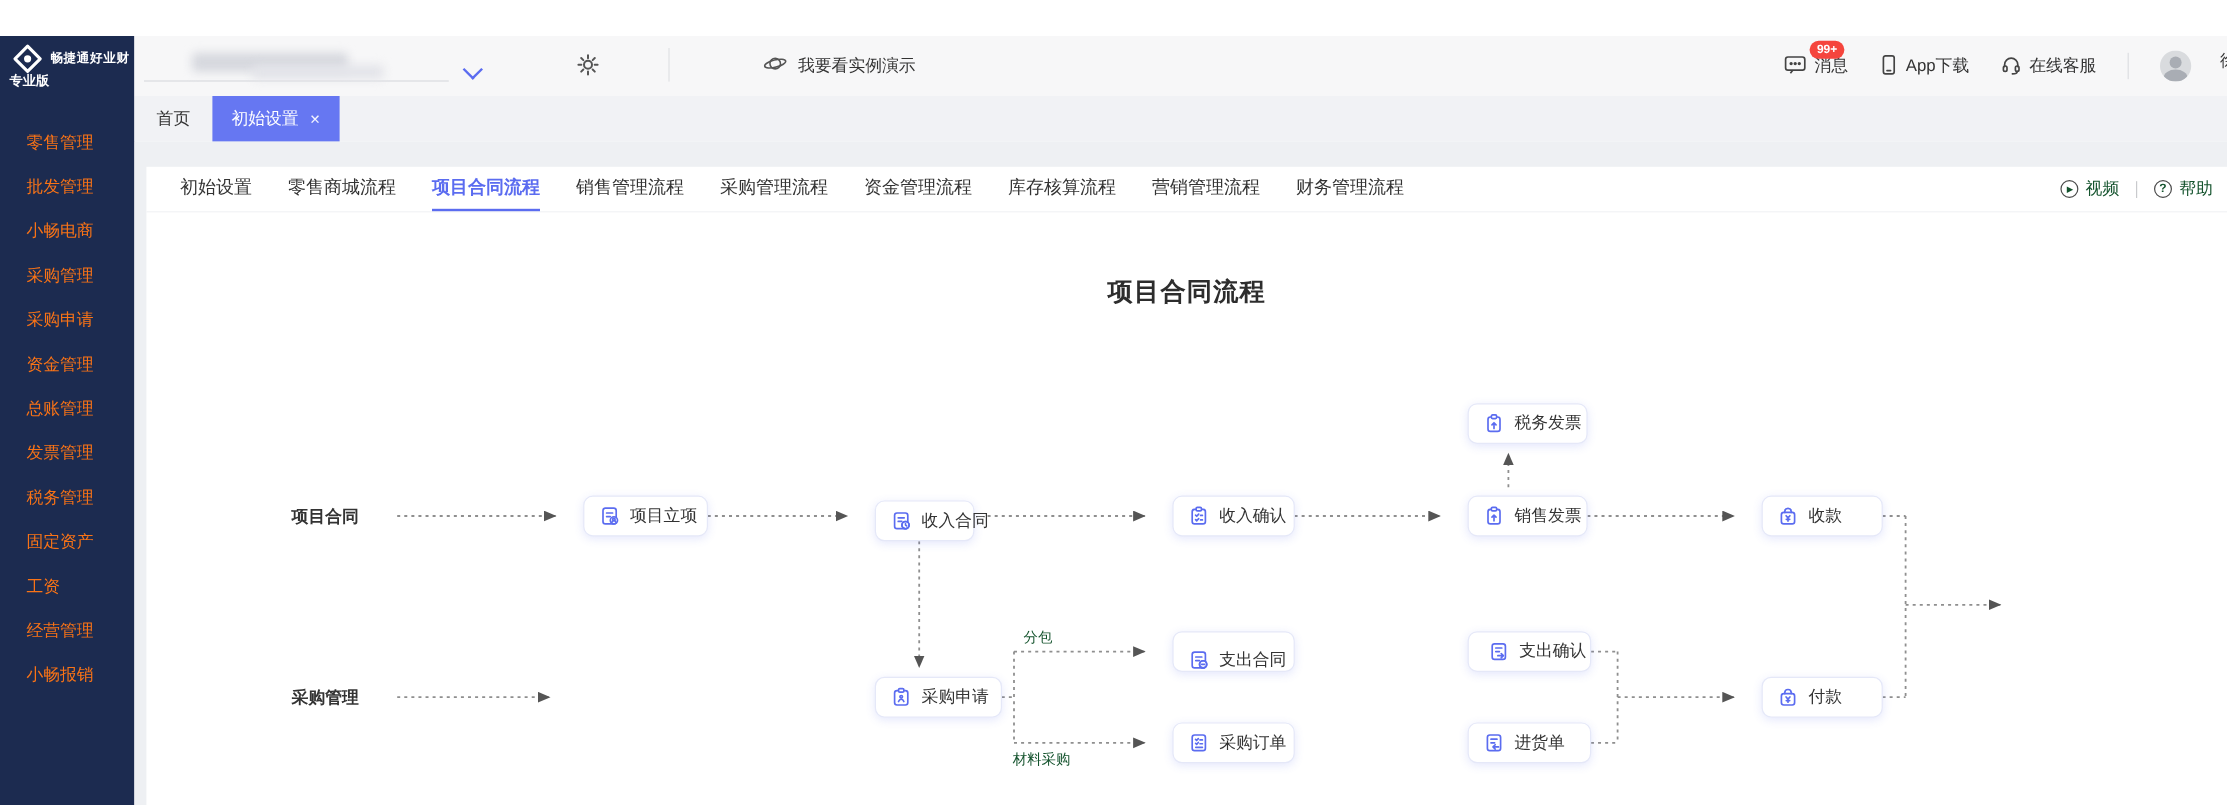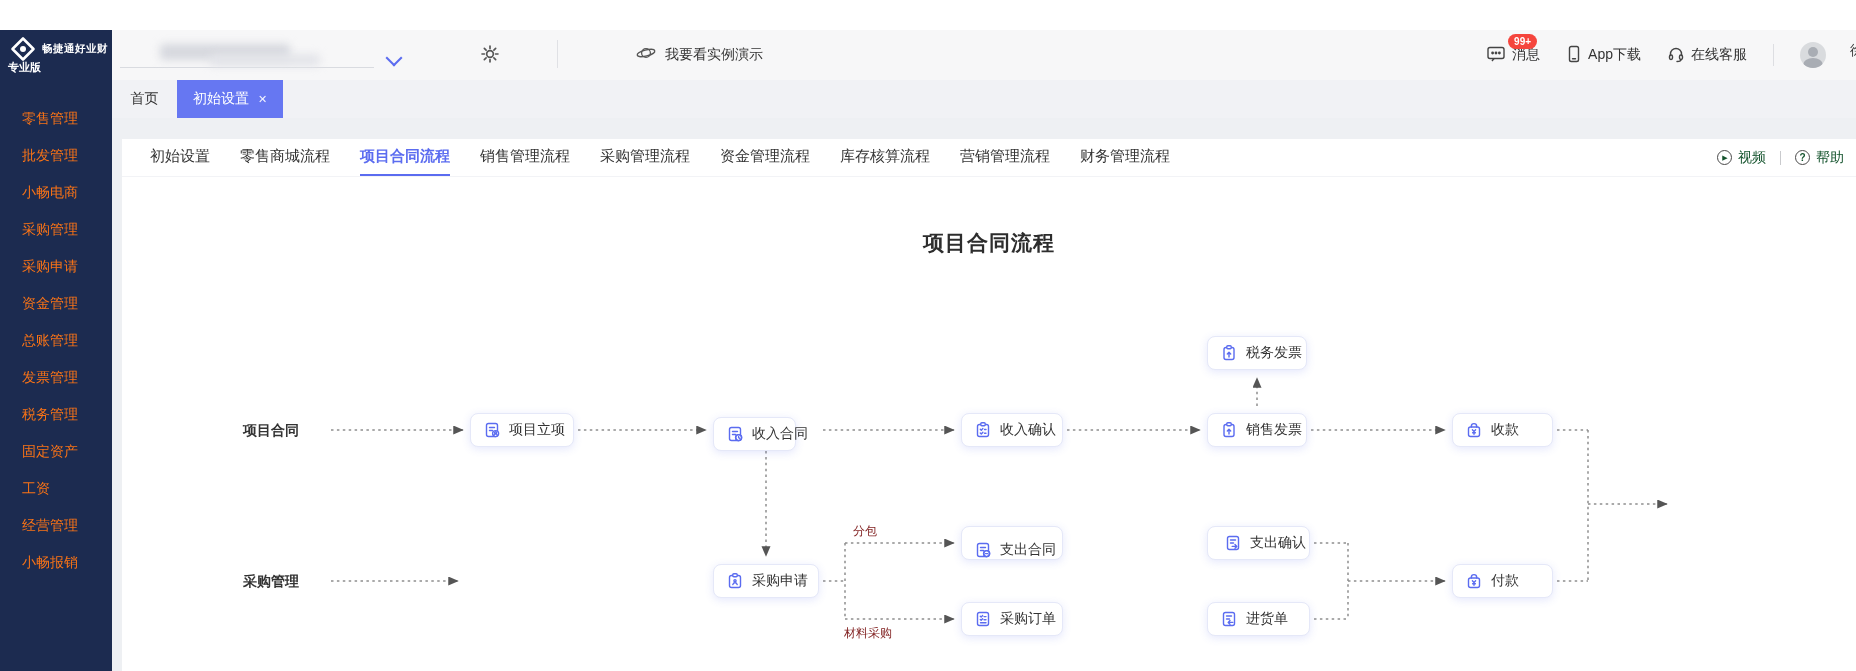--- a/index.html
+++ b/index.html
@@ -55,24 +55,24 @@
   .flow-meta { margin-left:auto; display:flex; align-items:center; font-size:14px; color:#14532d; gap:6px; }
   .play-icon, .q-icon { width:15px; height:15px; border:1px solid #4a4a4a; border-radius:50%; display:inline-flex; align-items:center; justify-content:center; flex:none; }
   .play-icon::before { content:"▶"; font-size:7px; margin-left:1px; }
   .q-icon::before { content:"?"; font-size:10px; font-weight:bold; }
   .meta-div { width:1px; height:14px; background:#c9cacd; margin:0 8px; }
 
   
   .canvas { position:relative; flex:1; overflow:hidden; }
   .diagram-title { position:absolute; top:52px; left:0; width:100%; text-align:center; font-size:21px; font-weight:bold; color:#2d2d2d; letter-spacing:1px; }
   .connectors { position:absolute; left:0; top:0; }
-  .node { position:absolute; height:34px; background:#fff; border:1px solid #e5e8f8; border-radius:8px; box-shadow:0 2px 8px rgba(90,105,235,.16); display:flex; align-items:center; padding:0 12px; gap:8px; font-size:14px; color:#333; cursor:pointer; white-space:nowrap; }
+  .node { position:absolute; height:34px; background:#fff; border:1px solid #e5e8f8; border-radius:8px; box-shadow:0 2px 8px rgba(90,105,235,.16); display:flex; align-items:center; padding:0 12px; gap:8px; font-size:14px; color:#333; cursor:pointer; white-space:nowrap;margin-left:16px; }
   .node .nicon { display:inline-flex; flex:none; }
   .row-label { position:absolute; font-size:14px; color:#333; font-weight:bold; }
-  .edge-label { position:absolute; font-size:12px; color:#7f1d1d; }
+  .edge-label { position:absolute; font-size:12px; color:#14532d; }
   svg.nico { stroke:#5b6cf0; fill:none; stroke-width:1.4; stroke-linecap:round; stroke-linejoin:round; }
 </style>
 </head>
 <body>
 
 <div class="top-strip"></div>
 
 <div class="header">
   <div class="logo-block">
     <span class="logo-mark">

